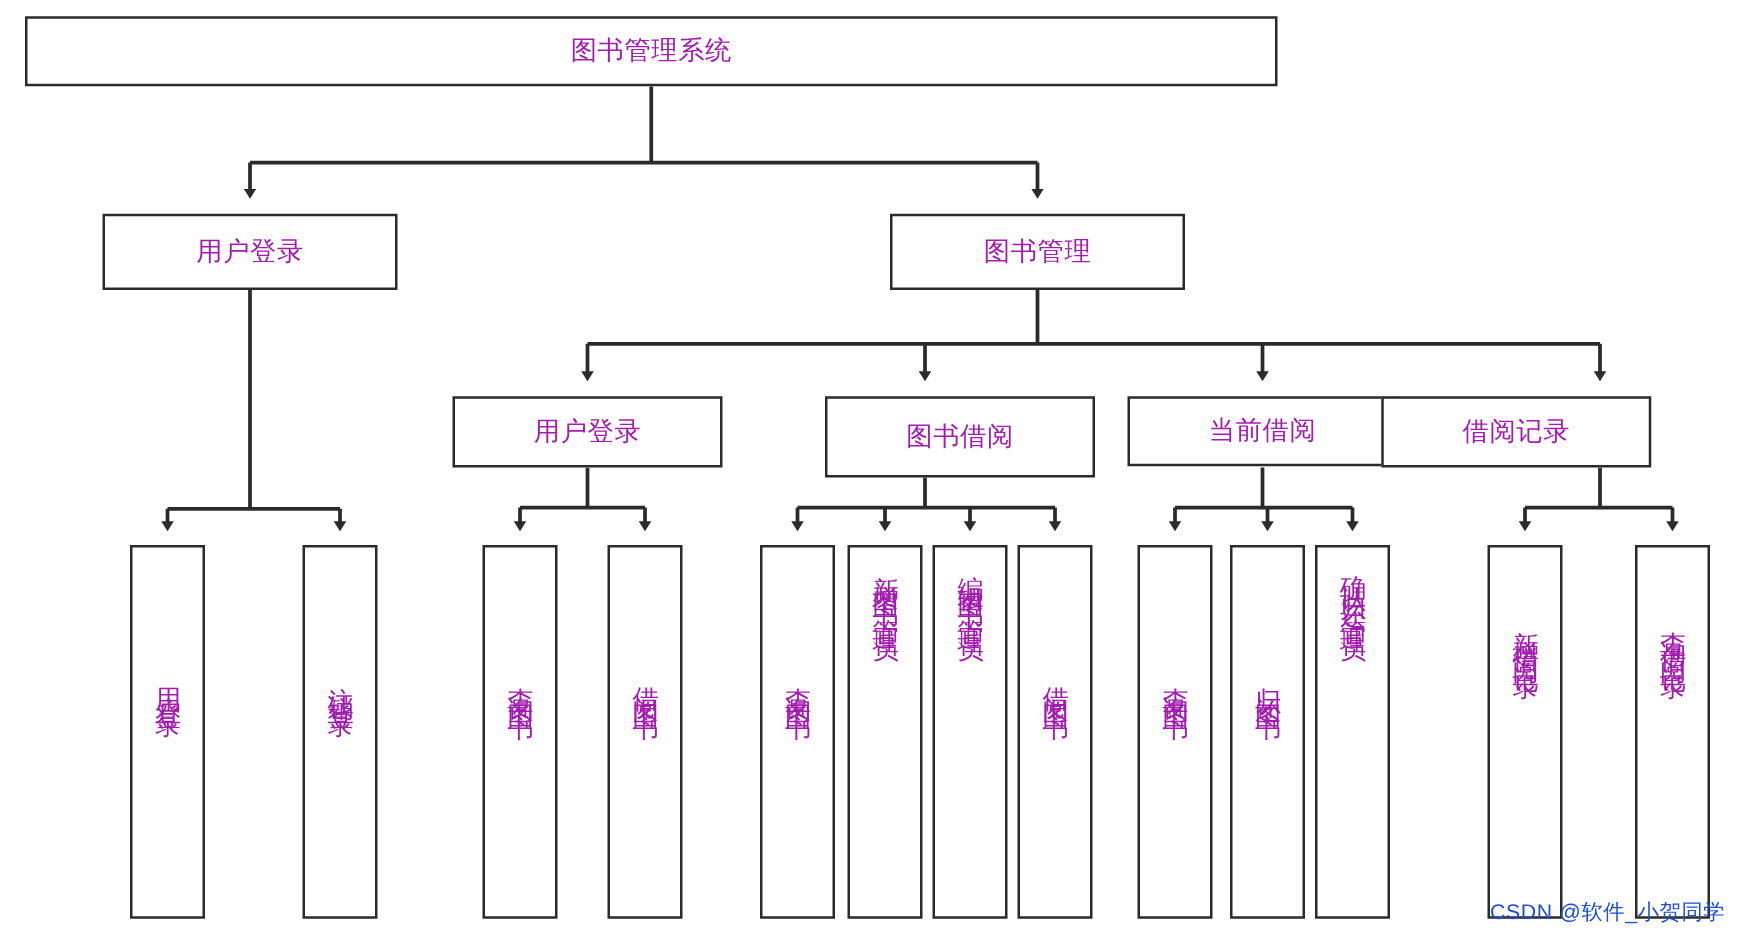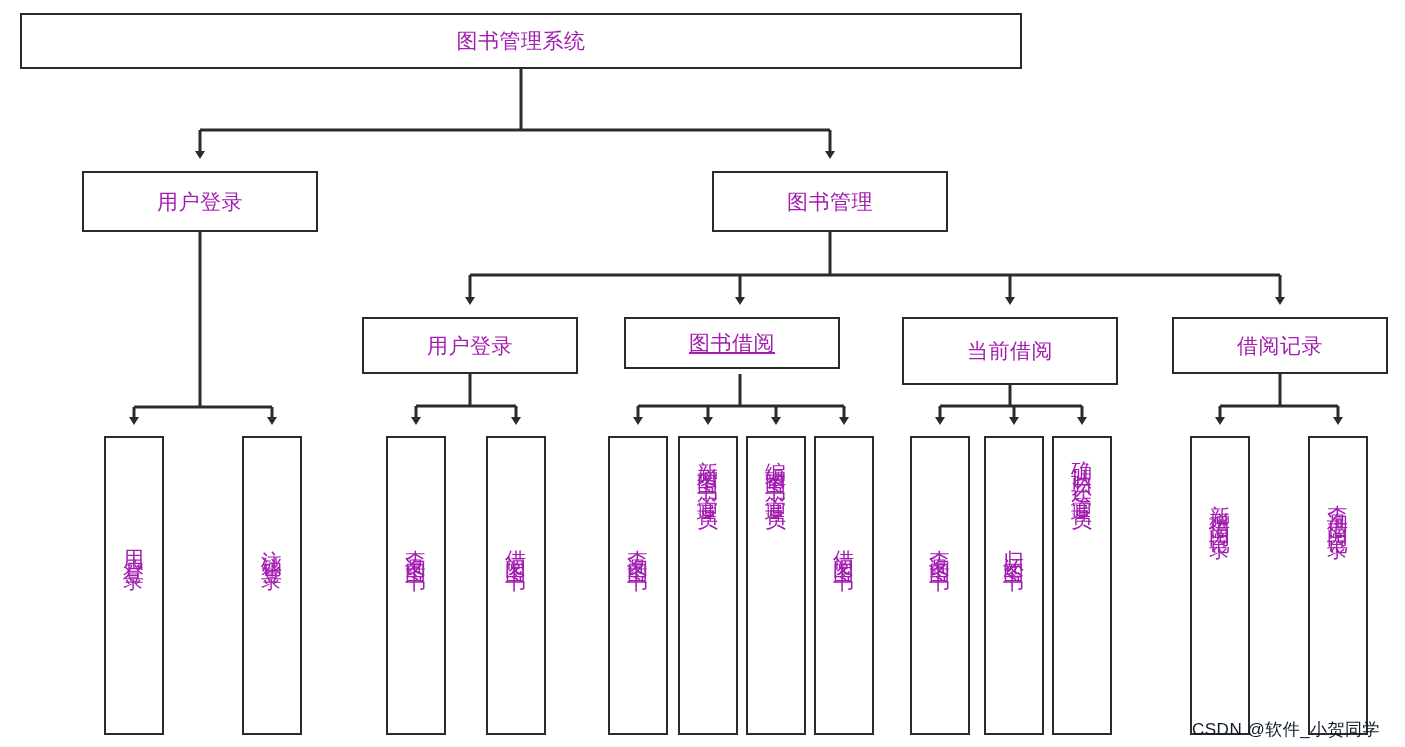--- a/index.html
+++ b/index.html
@@ -123,27 +123,27 @@
       </div>
       <div class="node-box" style="left: 82px; top: 171px; width: 236px; height: 61px;">
         <span class="node-label-h">用户登录</span>
       </div>
       <div class="node-box" style="left: 712px; top: 171px; width: 236px; height: 61px;">
         <span class="node-label-h">图书管理</span>
       </div>
       <div class="node-box" style="left: 362px; top: 317px; width: 216px; height: 57px;">
         <span class="node-label-h">用户登录</span>
       </div>
-      <div class="node-box" style="left: 624px; top: 317px; width: 216px; height: 52px; text-decoration: underline;">
+      <div class="node-box" style="left: 660px; top: 317px; width: 216px; height: 65px;">
         <span class="node-label-h">图书借阅</span>
       </div>
-      <div class="node-box" style="left: 902px; top: 317px; width: 216px; height: 68px;">
+      <div class="node-box" style="left: 902px; top: 317px; width: 216px; height: 56px;">
         <span class="node-label-h">当前借阅</span>
       </div>
-      <div class="node-box" style="left: 1172px; top: 317px; width: 216px; height: 57px;">
+      <div class="node-box" style="left: 1105px; top: 317px; width: 216px; height: 57px;">
         <span class="node-label-h">借阅记录</span>
       </div>
       <div class="node-box vertical" style="left: 104px; top: 436px; width: 60px; height: 299px;">
         <span class="node-label-v" style="margin-top: 95px;">用户登录</span>
       </div>
       <div class="node-box vertical" style="left: 242px; top: 436px; width: 60px; height: 299px;">
         <span class="node-label-v" style="margin-top: 95px;">注销登录</span>
       </div>
       <div class="node-box vertical" style="left: 386px; top: 436px; width: 60px; height: 299px;">
         <span class="node-label-v" style="margin-top: 95px;">查询图书</span>
@@ -173,15 +173,15 @@
         <span class="node-label-v" style="margin-top: 6px;">确认归还（管理员）</span>
       </div>
       <div class="node-box vertical" style="left: 1190px; top: 436px; width: 60px; height: 299px;">
         <span class="node-label-v" style="margin-top: 50px;">新增借阅记录</span>
       </div>
       <div class="node-box vertical" style="left: 1308px; top: 436px; width: 60px; height: 299px;">
         <span class="node-label-v" style="margin-top: 50px;">查询借阅记录</span>
       </div>
     </div>
 
-  <div class="watermark" style="left: 1192px; top: 718px; color: #0f172a;">CSDN @软件_小贺同学</div>
+  <div class="watermark" style="left: 1192px; top: 718px; color: #1d4ed8;">CSDN @软件_小贺同学</div>
 
 </div>
 
 </body></html>

